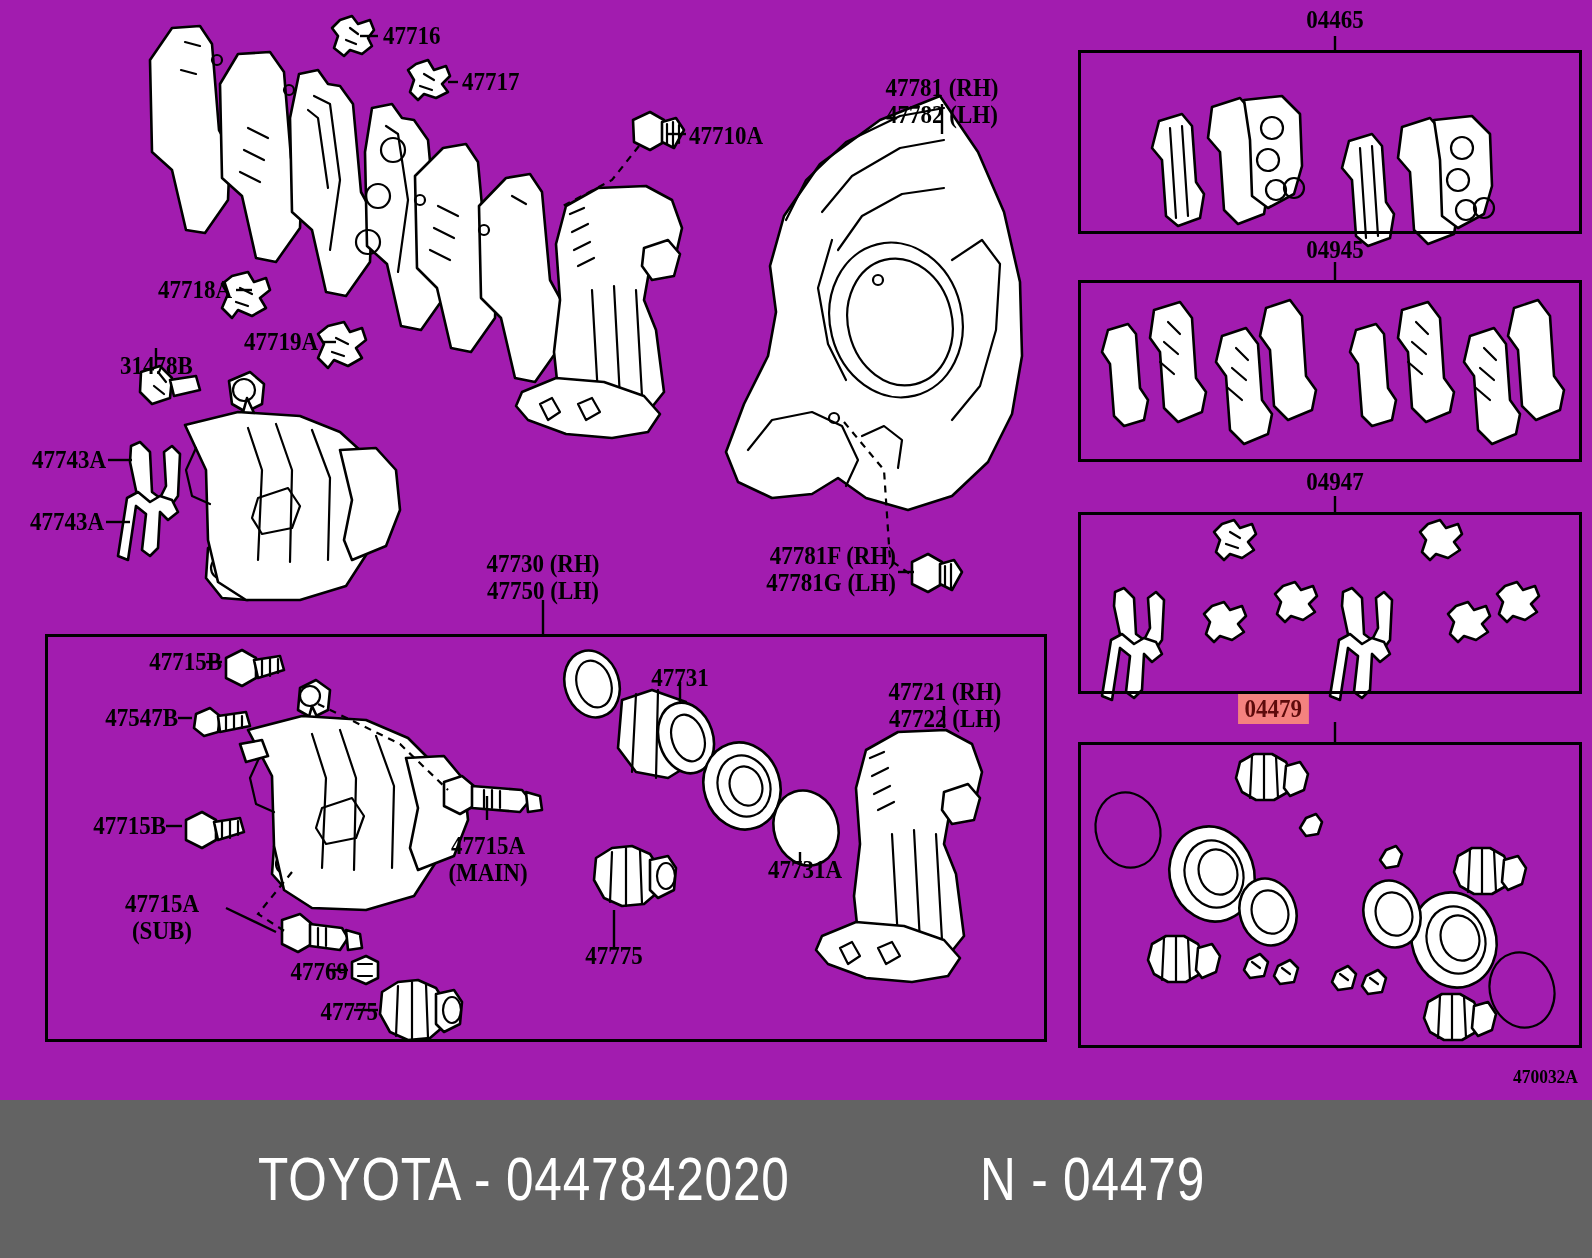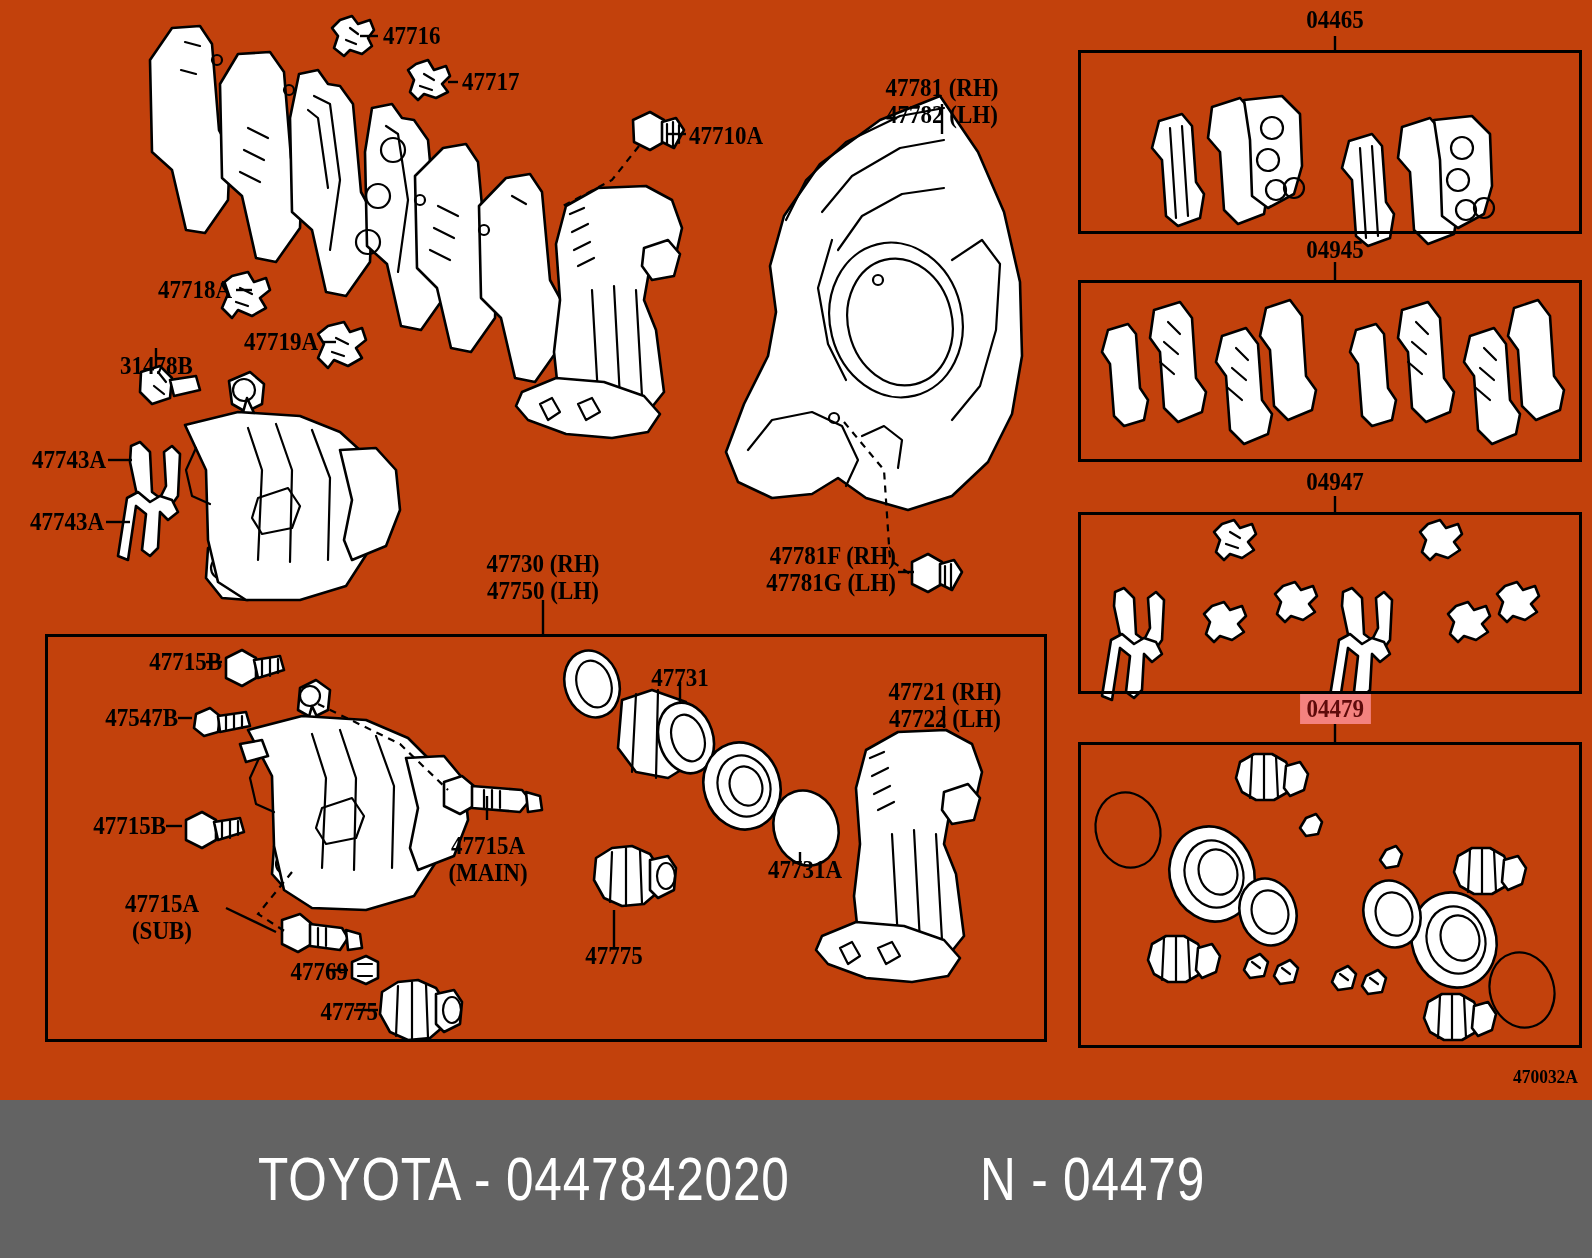--- a/index.html
+++ b/index.html
@@ -1,18 +1,18 @@
 <!DOCTYPE html>
 <html><head>
 <meta charset="utf-8">
 <title>Toyota Parts Diagram 470032A</title>
 <style>
   html,body{margin:0;padding:0;background:#ffffff;}
   body{width:1592px;height:1258px;font-family:"Liberation Serif",serif;overflow:hidden;position:relative;}
-  #stage{position:relative;width:1592px;height:1258px;background:#c2410c;}
+  #stage{position:relative;width:1592px;height:1258px;background:#a21caf;}
 
   .lbl{position:absolute;font-family:"Liberation Serif",serif;font-weight:bold;
        color:#000;white-space:pre;line-height:1.08;letter-spacing:0px;
        transform:scaleX(0.92);transform-origin:left center;}
   .lbl.r{transform-origin:right center;}
   .lbl.c{transform-origin:center center;}
   .sz{font-size:25px;}
 
   .hl{background:#f4827f;color:#5e0b0b;padding:1px 7px 2px 7px;}
 
@@ -397,21 +397,21 @@
   <div class="lbl sz r" style="left:196px;top:998px;width:182px;text-align:right;">47775</div>
   <div class="lbl sz c" style="left:612px;top:664px;width:136px;text-align:center;">47731</div>
   <div class="lbl sz c" style="left:732px;top:856px;width:146px;text-align:center;">47731A</div>
   <div class="lbl sz c" style="left:546px;top:942px;width:136px;text-align:center;">47775</div>
   <div class="lbl sz c" style="left:832px;top:678px;width:226px;text-align:center;">47721 (RH)
 47722 (LH)</div>
 
   <div class="lbl sz c" style="left:1235px;top:6px;width:200px;text-align:center;">04465</div>
   <div class="lbl sz c" style="left:1235px;top:236px;width:200px;text-align:center;">04945</div>
   <div class="lbl sz c" style="left:1235px;top:468px;width:200px;text-align:center;">04947</div>
-  <div style="position:absolute;left:1235px;top:694px;width:200px;text-align:center;">
+  <div style="position:absolute;left:1235px;top:694px;width:200px;">
     <span class="lbl sz hl c" style="position: static; display: inline-block; background: rgb(244, 130, 127); color: rgb(94, 11, 11);">04479</span>
   </div>
 
   <div class="diagid" style="left:1400px;top:1066px;width:178px;text-align:right;">470032A</div>
 
   <div class="footer" style="background: rgb(99, 99, 99);"></div>
   <div class="ftxt" style="left:258px;">TOYOTA - 0447842020</div>
   <div class="ftxt" style="left:980px;">N - 04479</div>
 
 </div>

